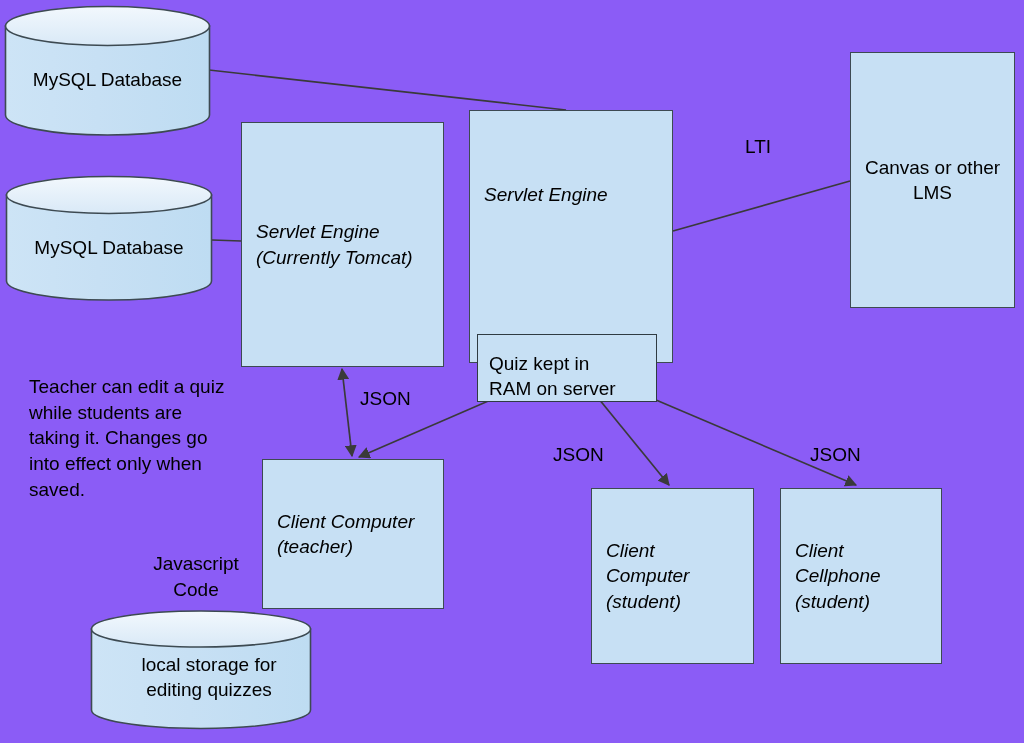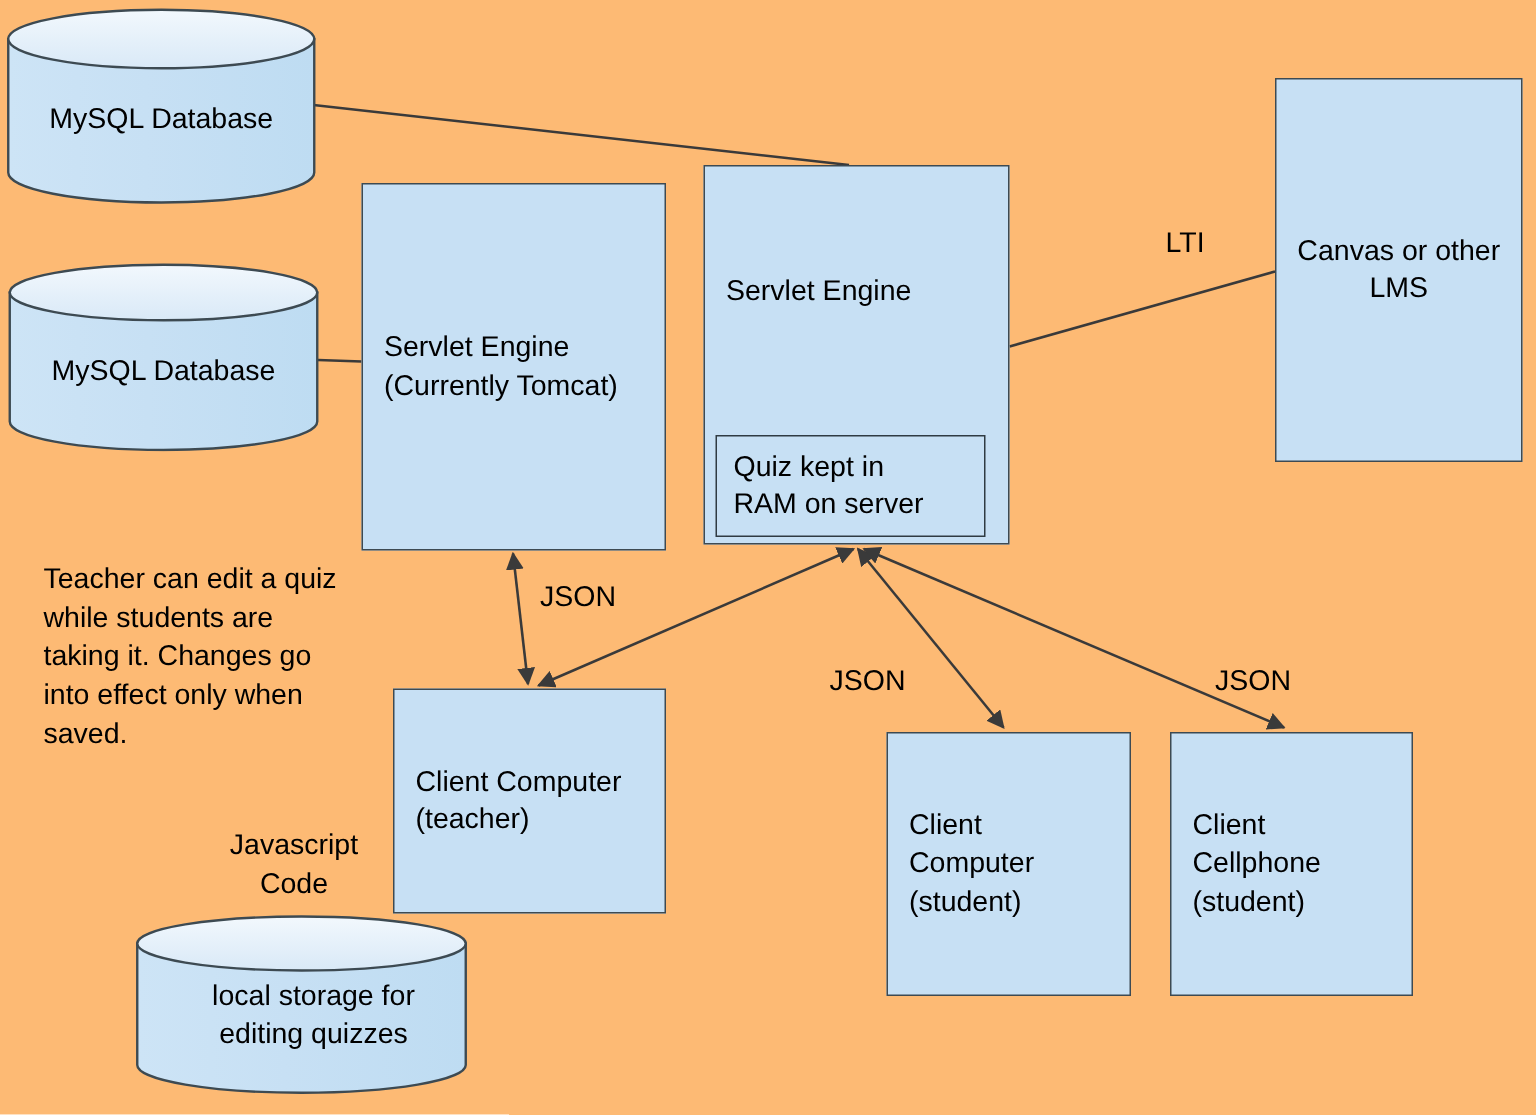--- a/index.html
+++ b/index.html
@@ -8,21 +8,21 @@
     padding: 0;
     background: #ffffff;
   }
   body {
     font-family: "Liberation Sans", sans-serif;
   }
   #diagram-canvas {
     position: relative;
     width: 1024px;
     height: 743px;
-    background: #fdba74;
+    background: #8b5cf6;
     overflow: hidden;
   }
   #edge-layer {
     position: absolute;
     left: 0;
     top: 0;
     width: 1024px;
     height: 743px;
     pointer-events: none;
   }
@@ -38,20 +38,21 @@
     justify-content: center;
   }
   .box-text {
     font-size: 19px;
     line-height: 1.32;
     color: #000000;
     white-space: pre-line;
   }
   .box-text.pad-left {
     padding: 0 14px;
+    font-style: italic;
   }
   .box-text.centered {
     text-align: center;
     padding: 0 10px;
   }
   
   .cylinder {
     position: absolute;
   }
   .cyl-svg {
@@ -81,21 +82,22 @@
     position: absolute;
     font-size: 19px;
     color: #000000;
   }
   .inner-box {
     position: absolute;
     background: #c7e0f4;
     border: 1.5px solid #2f3b42;
     box-sizing: border-box;
     display: flex;
-    align-items: center;
+    align-items: flex-end;
+    margin-top: 44px;
   }
   .inner-box .box-text {
     padding: 0 11px;
   }
 </style>
 </head>
 <body>
 
 <div id="diagram-canvas">
 
@@ -196,21 +198,21 @@
 
   <div class="free-text" style="left:141px; top:551px; width:110px; text-align:center;">Javascript
 Code</div>
 
   <div class="free-text" style="left:29px; top:374px; width:225px;">Teacher can edit a quiz
 while students are
 taking it.  Changes go
 into effect only when
 saved.</div>
 
-  <div class="edge-label" style="left:745px; top:152px;margin-left:32px;">LTI</div>
+  <div class="edge-label" style="left:745px; top:136px;">LTI</div>
 
   <div class="edge-label" style="left:360px; top:388px;">JSON</div>
 
   <div class="edge-label" style="left:553px; top:444px;">JSON</div>
 
   <div class="edge-label" style="left:810px; top:444px;">JSON</div>
 
 </div>
 
 </body></html>

